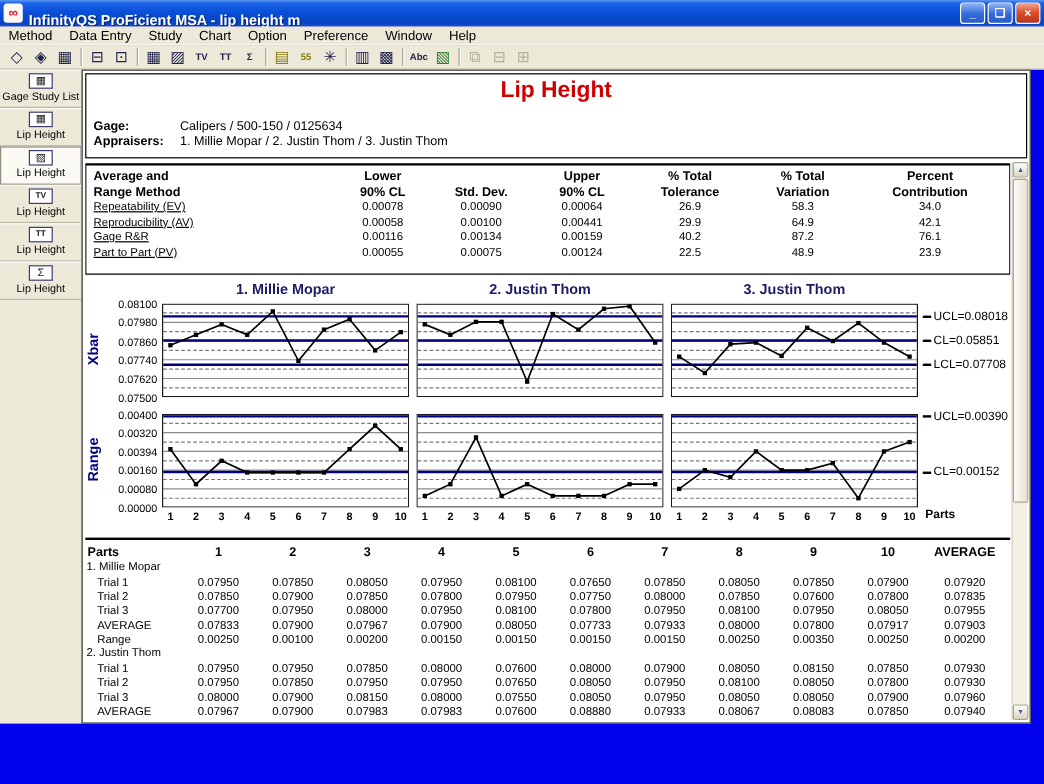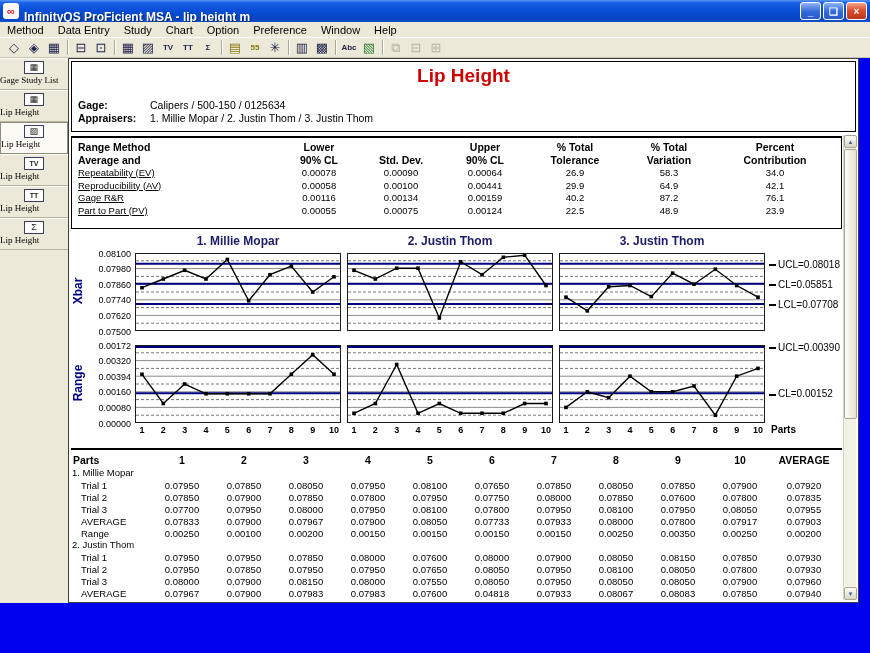--- a/index.html
+++ b/index.html
@@ -32,21 +32,21 @@
   .tool-btn.disabled{color:#b4b09e;}
   .tool-sep{width:1px;height:15px;background:#aca899;margin:0 3px;box-shadow:1px 0 0 #fff;}
 
   
   .sidebar{position:absolute;left:0;top:58px;width:68px;height:545px;background:#ECE9D8;}
   .side-item{height:32px;border-bottom:1px solid #b9b5a3;border-top:1px solid #fdfcf8;padding-top:2px;}
   .side-item.selected{background:#fbfaf4;border:1px solid #8f8d7c;}
   .side-icon{width:20px;height:13px;margin:0 auto;border:1px solid #3c3c6a;background:#fff;
     display:flex;align-items:center;justify-content:center;font-size:9px;color:#222;line-height:1;}
   .side-icon.txt{font-size:7px;font-weight:bold;}
-  .side-label{font-size:9px;margin-top:1px;color:#000;font-family:Liberation Serif, serif;}
+  .side-label{font-size:9px;text-align:center;margin-top:1px;color:#000;}
 
   
   .docwin{position:absolute;left:68px;top:58px;width:791px;height:545px;background:#fff;border:1px solid #3f3f3f;}
   .report-header{position:absolute;left:2px;top:2px;width:785px;height:71px;border:1px solid #000;background:#fff;}
   .report-title{text-align:center;color:#d00000;font-size:19px;font-weight:bold;margin-top:3px;}
   .hdr-row{position:absolute;left:6px;font-size:10.5px;white-space:nowrap;}
   .hdr-row .lab{display:inline-block;width:72px;font-weight:bold;}
   .scrollwrap{position:absolute;left:2px;top:76px;right:2px;bottom:2px;}
   .content{position:absolute;left:0;top:0;right:14px;bottom:0;overflow:hidden;}
 
@@ -176,22 +176,22 @@
       <div class="hdr-row" style="top:50px;">
         <span class="lab">Appraisers:</span><span>1. Millie Mopar / 2. Justin Thom / 3. Justin Thom</span>
       </div>
     </div>
 
     <div class="scrollwrap">
       <div class="content">
         <div class="stats-box" id="statsbox">
             <div class="stats-grid">
               <div class="h left">
+                <div>Average and</div>
                 <div>Range Method</div>
-                <div>Average and</div>
               </div>
               <div class="h">
                 <div>Lower</div>
                 <div>90% CL</div>
               </div>
               <div class="h">
                 <div>&nbsp;</div>
                 <div>Std. Dev.</div>
               </div>
               <div class="h">
@@ -329,21 +329,21 @@
               <rect x="111.86666666666666" y="18.349999999999927" width="3.6" height="3.6" fill="#000"></rect>
               <rect x="133.2" y="29.399999999999963" width="3.6" height="3.6" fill="#000"></rect>
               <rect x="154.5333333333333" y="14.45" width="3.6" height="3.6" fill="#000"></rect>
               <rect x="175.86666666666665" y="30.7" width="3.6" height="3.6" fill="#000"></rect>
               <rect x="197.2" y="42.39999999999997" width="3.6" height="3.6" fill="#000"></rect>
               <rect x="0.5" y="0.5" width="205" height="77" fill="none" stroke="#1a1a1a" stroke-width="1"></rect>
             </svg>
             <div class="limit-label" style="left: 698px; top: 25.66px;">UCL=0.08018</div>
             <div class="limit-label" style="left: 698px; top: 45.81px;">CL=0.05851</div>
             <div class="limit-label" style="left: 698px; top: 65.96px;">LCL=0.07708</div>
-            <div class="ytick" style="left: 14px; top: 107.5px;">0.00172</div>
+            <div class="ytick" style="left: 14px; top: 107.5px;">0.00400</div>
             <div class="ytick" style="left: 14px; top: 123.1px;">0.00320</div>
             <div class="ytick" style="left: 14px; top: 138.7px;">0.00394</div>
             <div class="ytick" style="left: 14px; top: 154.3px;">0.00160</div>
             <div class="ytick" style="left: 14px; top: 169.9px;">0.00080</div>
             <div class="ytick" style="left: 14px; top: 185.5px;">0.00000</div>
             <svg width="206" height="78" class="plot" style="left: 64px; top: 112px;">
               <rect x="0" y="0" width="206" height="78" fill="#ffffff"></rect>
               <line x1="1" y1="15.599999999999998" x2="205" y2="15.599999999999998" stroke="#8c8c8c" stroke-width="1"></line>
               <line x1="1" y1="31.200000000000006" x2="205" y2="31.200000000000006" stroke="#8c8c8c" stroke-width="1"></line>
               <line x1="1" y1="46.800000000000004" x2="205" y2="46.800000000000004" stroke="#8c8c8c" stroke-width="1"></line>
@@ -584,21 +584,21 @@
               <div class="v">0.07900</div>
               <div class="v">0.07960</div>
             </div>
             <div class="p-row">
               <div class="lab">AVERAGE</div>
               <div class="v">0.07967</div>
               <div class="v">0.07900</div>
               <div class="v">0.07983</div>
               <div class="v">0.07983</div>
               <div class="v">0.07600</div>
-              <div class="v">0.04818</div>
+              <div class="v">0.08880</div>
               <div class="v">0.07933</div>
               <div class="v">0.08067</div>
               <div class="v">0.08083</div>
               <div class="v">0.07850</div>
               <div class="v">0.07940</div>
             </div>
           </div>
       </div>
       <div class="vscroll">
         <div class="sb-btn" style="top:0;">▲</div>

